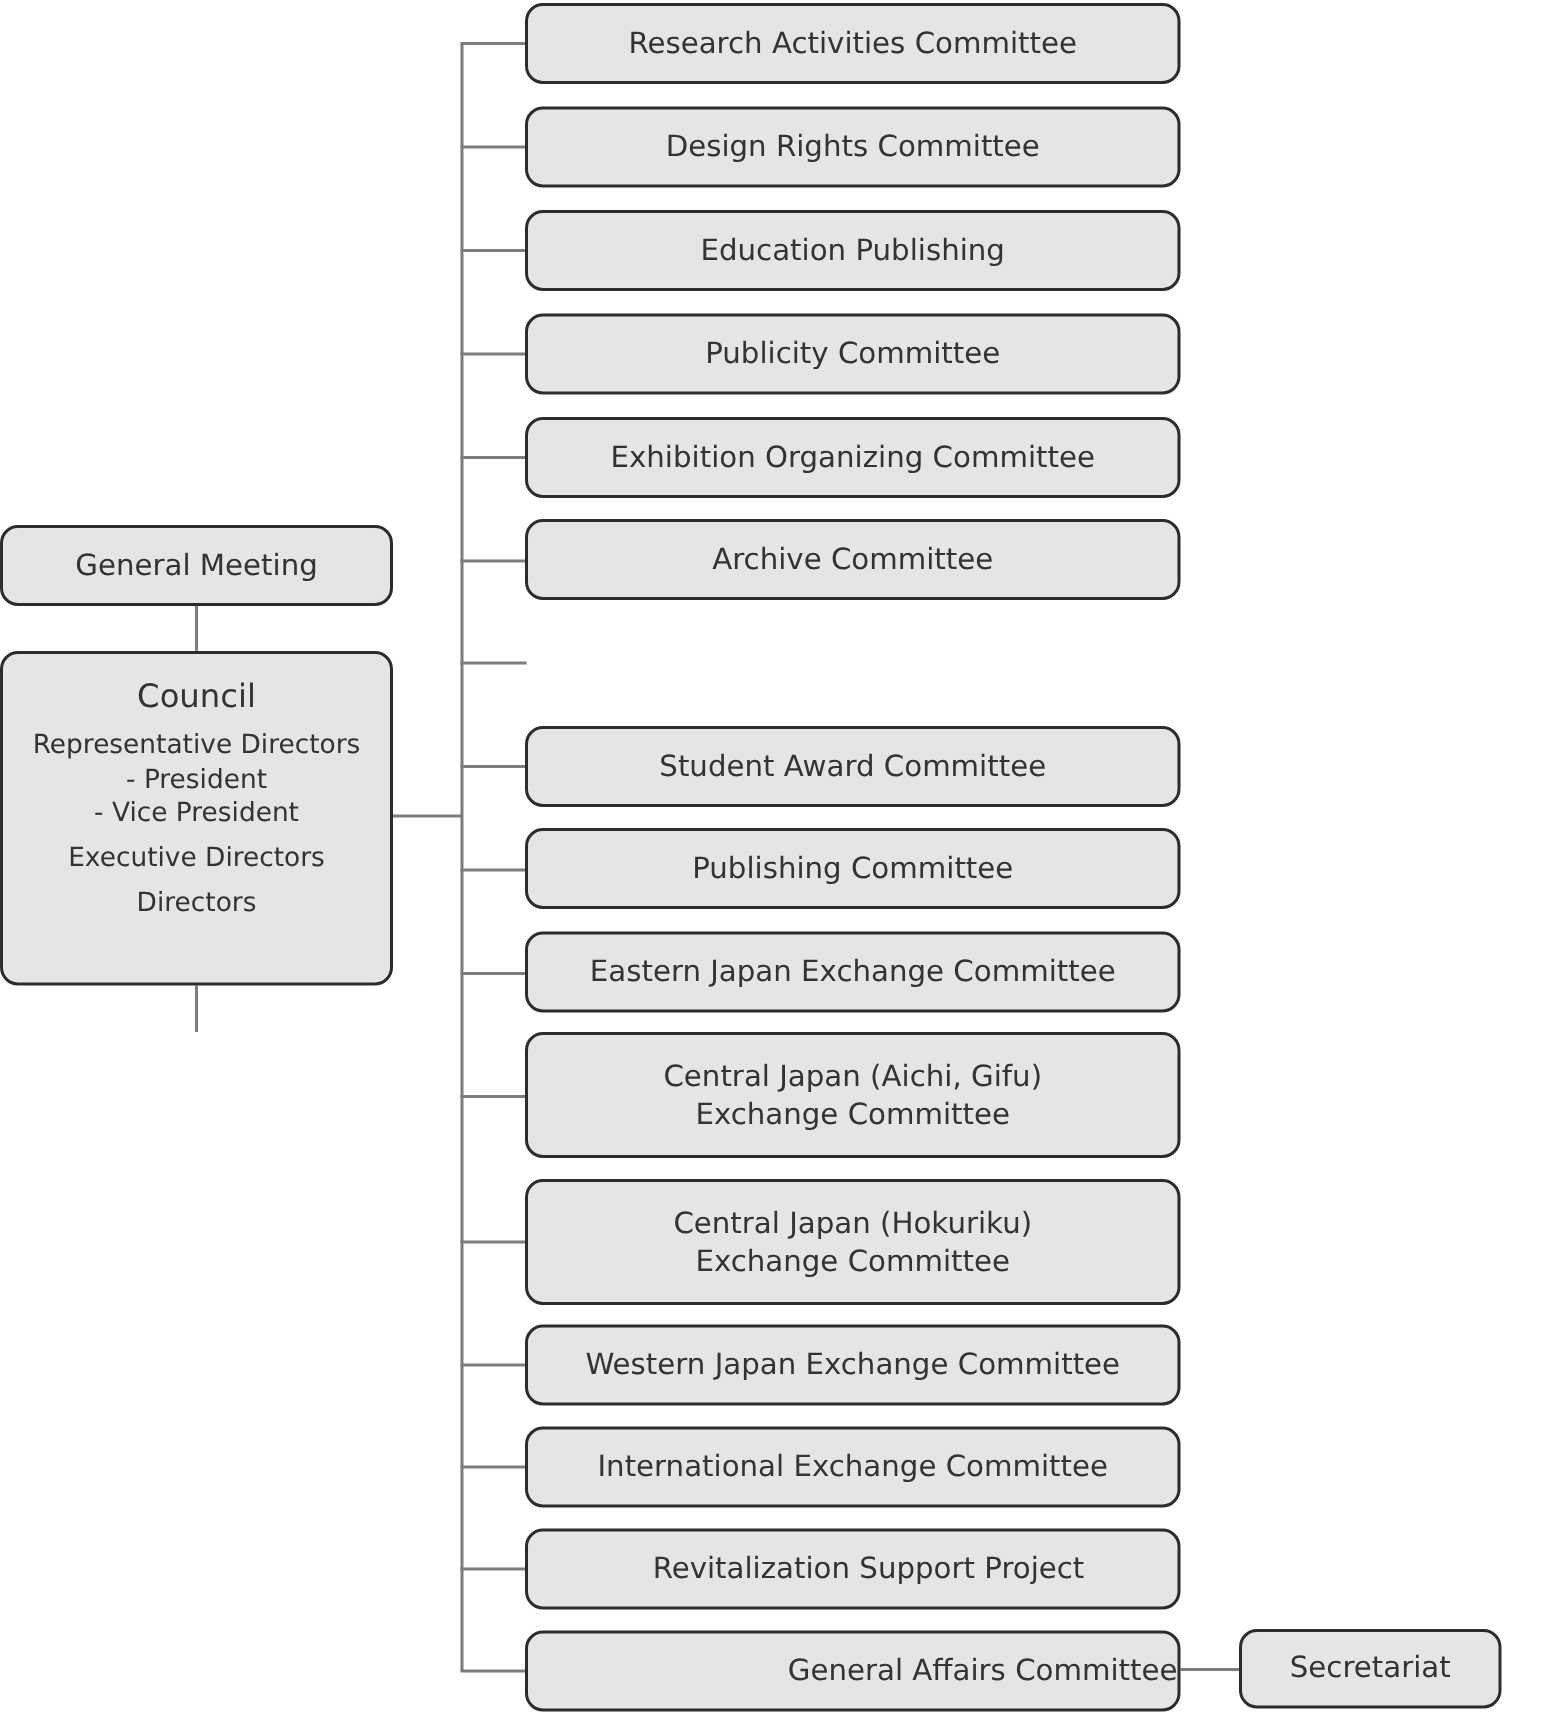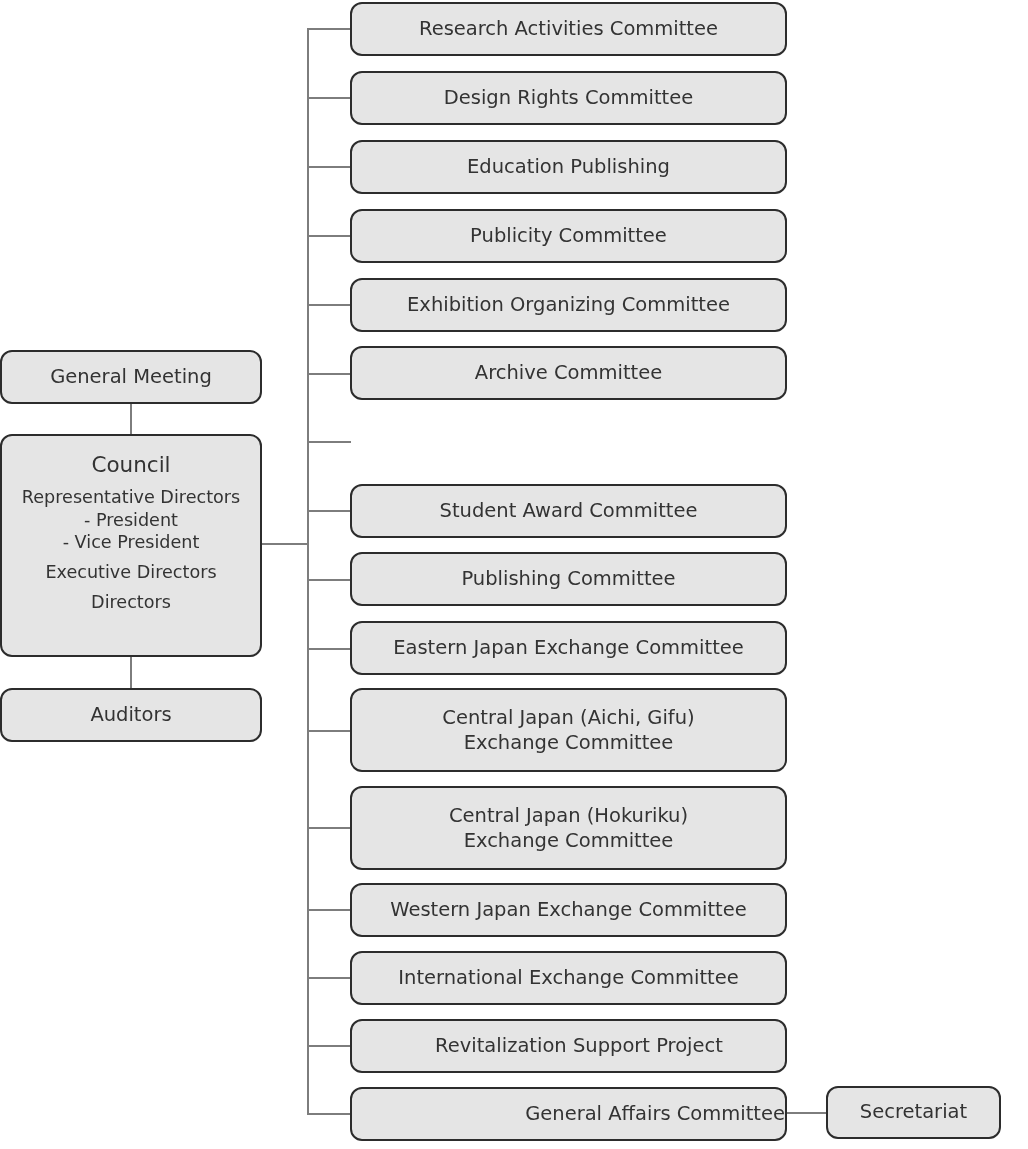--- a/index.html
+++ b/index.html
@@ -136,23 +136,20 @@
 
   <div class="node left-node" id="node-council">
     <span class="line council-title">Council</span>
     <span class="line council-sub">Representative Directors</span>
     <span class="line council-sub">- President</span>
     <span class="line council-sub">- Vice President</span>
     <span class="line council-sub council-gap">Executive Directors</span>
     <span class="line council-sub council-gap">Directors</span>
   </div>
 
-  <div class="node left-node" id="node-auditors">
-    <span class="line">Auditors</span>
-  </div>
 
   <div class="node committee one-line" style="top:2px;">
     <span class="line">Research Activities Committee</span>
   </div>
   <div class="node committee one-line" style="top:71px;">
     <span class="line">Design Rights Committee</span>
   </div>
   <div class="node committee one-line" style="top:140px;">
     <span class="line">Education Publishing</span>
   </div>

